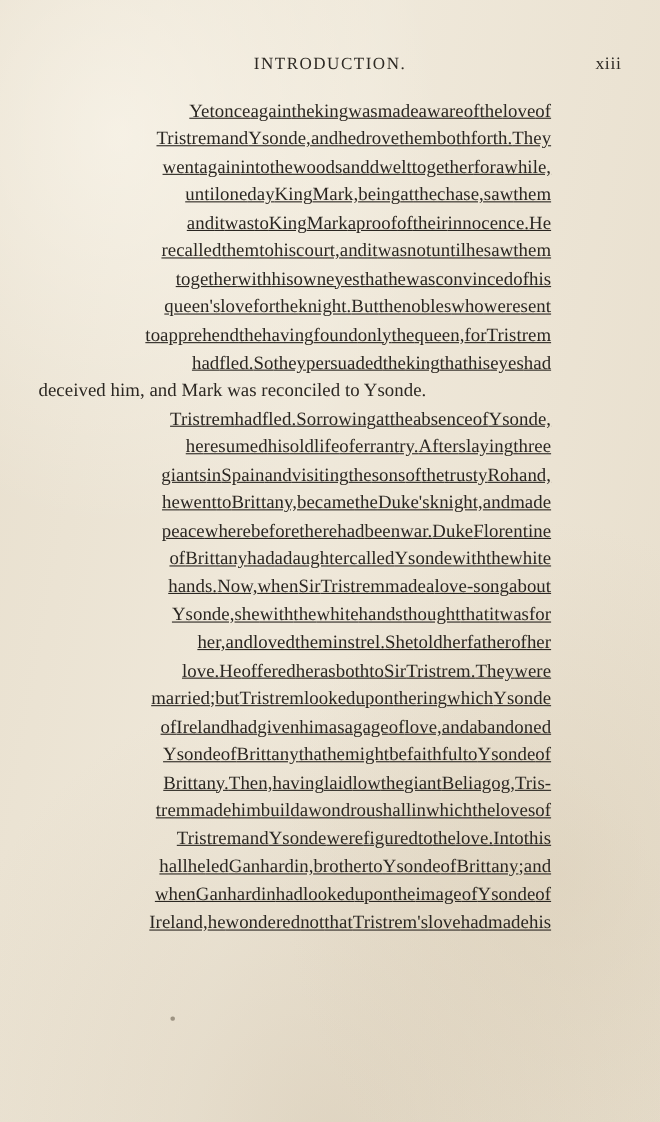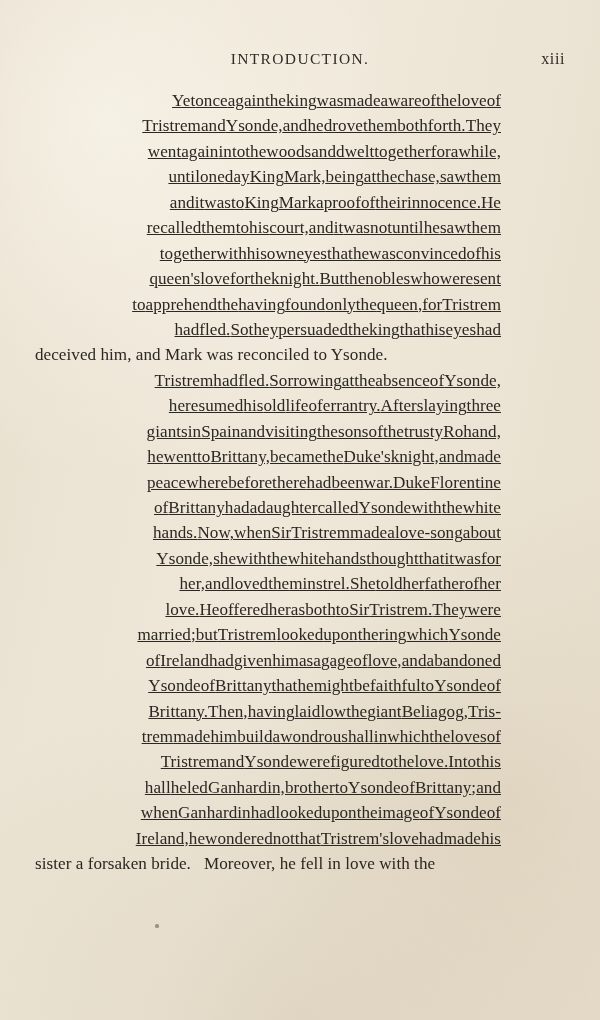--- a/index.html
+++ b/index.html
@@ -482,18 +482,17 @@
           <span>he</span>
           <span>wondered</span>
           <span>not</span>
           <span>that</span>
           <span>Tristrem's</span>
           <span>love</span>
           <span>had</span>
           <span>made</span>
           <span>his</span>
         </span>
-        <span class="line">sister a forsaken bride.   Moreover, he fell in love with the</span>
       </p>
     </div>
 
   <div class="speck"></div>
 </div>
 
 </body></html>

